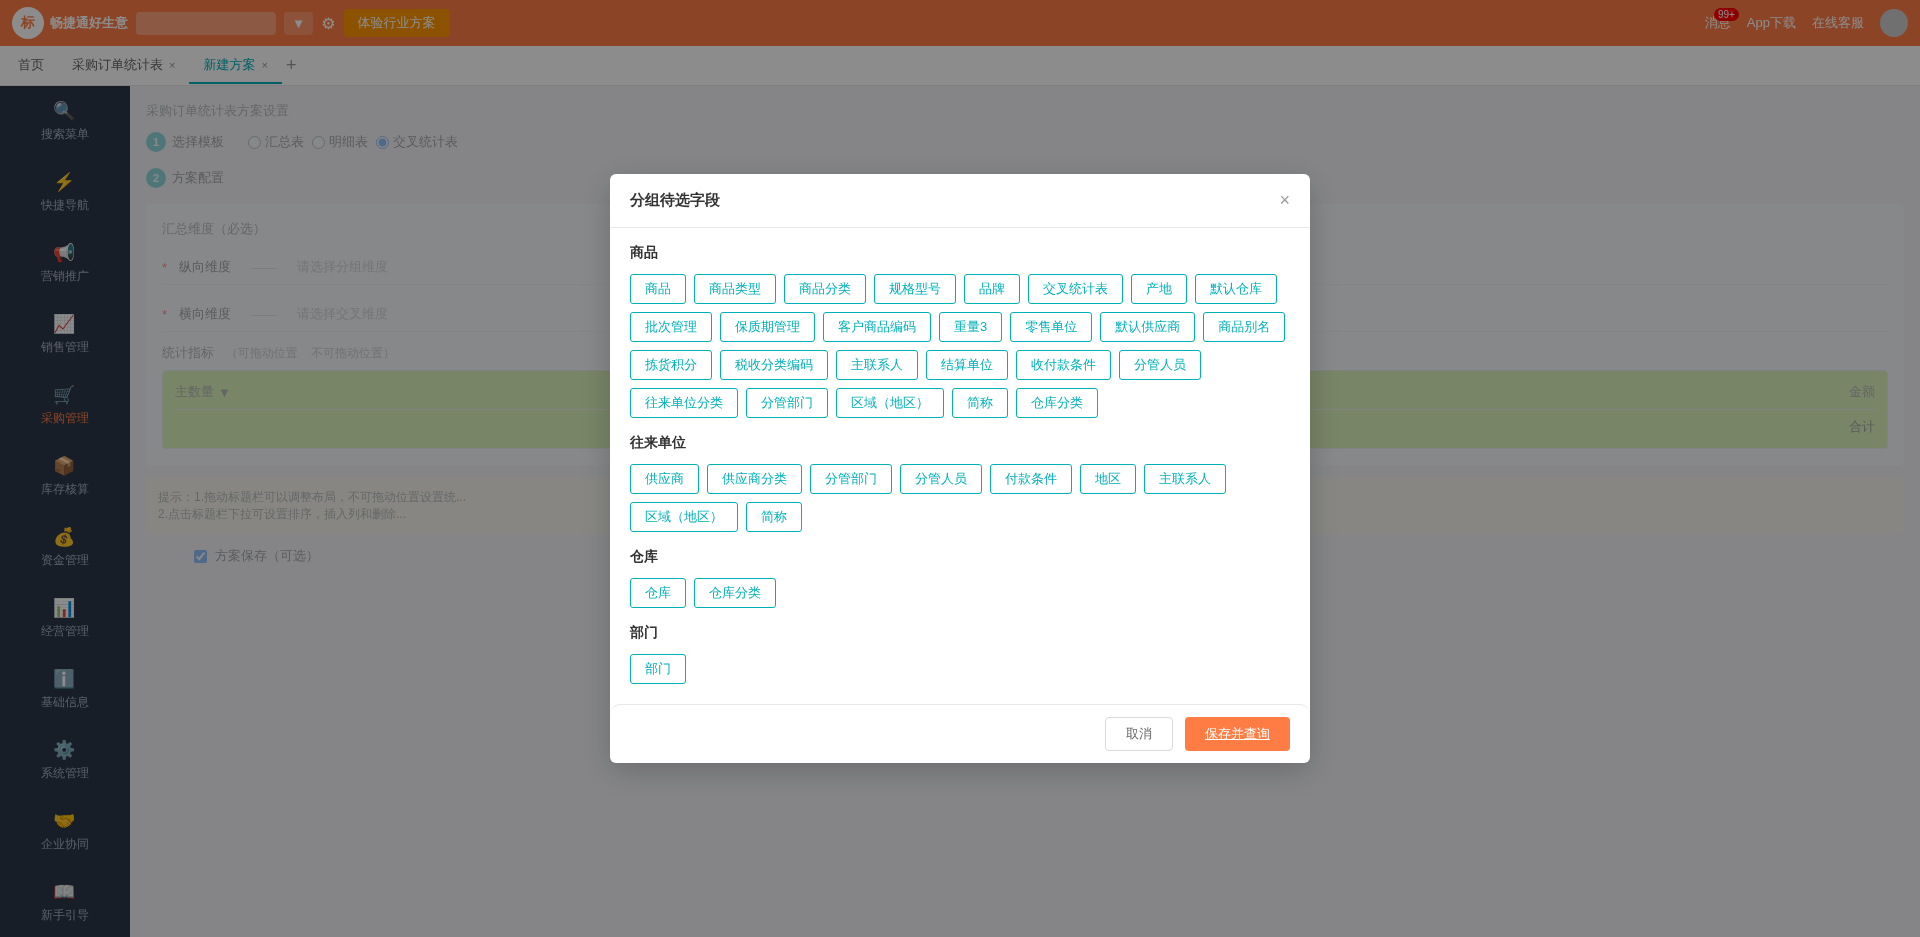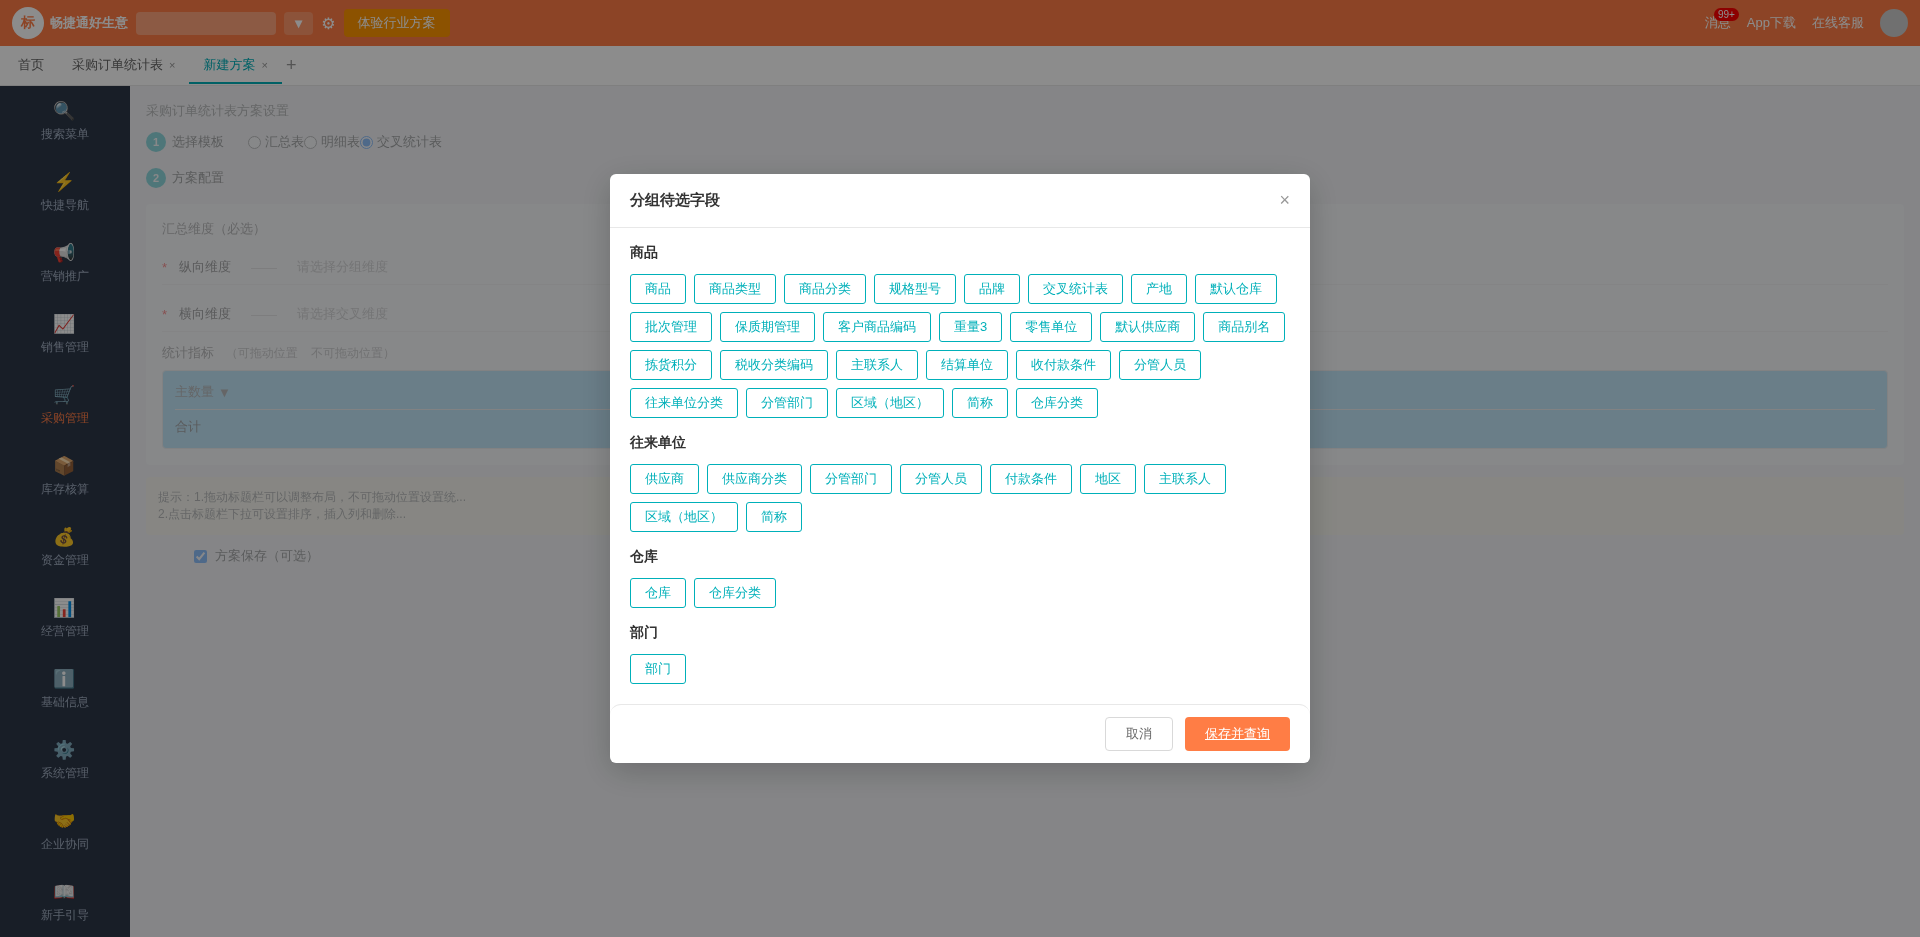--- a/index.html
+++ b/index.html
@@ -84,21 +84,21 @@
       position: relative;
     }
 
     
     .bg-form { opacity: 0.4; }
     .breadcrumb { font-size: 13px; color: #666; margin-bottom: 12px; }
     .step-bar { display: flex; gap: 24px; margin-bottom: 16px; align-items: center; }
     .step { display: flex; align-items: center; gap: 6px; font-size: 13px; }
     .step-num { width: 20px; height: 20px; border-radius: 50%; background: #00b0b9; color: #fff; display: flex; align-items: center; justify-content: center; font-size: 11px; font-weight: bold; }
     .step-label { color: #333; }
-    .radio-group { display: flex; gap: 0; align-items: center; }
+    .radio-group { display: flex; gap: 8px; align-items: center; }
     .radio-item { display: flex; align-items: center; gap: 4px; font-size: 13px; cursor: pointer; }
 
     
     .modal-overlay {
       position: fixed;
       top: 0; left: 0; right: 0; bottom: 0;
       background: rgba(0,0,0,0.45);
       z-index: 100;
       display: flex;
       align-items: center;
@@ -325,21 +325,21 @@
       <div style="display:flex;gap:12px;align-items:center;padding:8px 0;border-bottom:1px solid #f0f0f0;margin-bottom:12px;">
         <span style="color:red;">*</span>
           <span>横向维度</span>
         <span style="color:#ccc;margin:0 8px;">——</span>
         <span style="color:#aaa;">请选择交叉维度</span>
       </div>
       <div style="color:#666;margin-bottom:8px;">
         <span>统计指标</span>
         <span style="color:#999;margin-left:8px;font-size:12px;">（可拖动位置&nbsp;&nbsp;&nbsp;&nbsp;不可拖动位置）</span>
       </div>
-      <div style="background:#7dd3fc;border:1px solid #e8e8e8;border-radius:4px;padding:12px;">
+      <div style="background:#bef264;border:1px solid #e8e8e8;border-radius:4px;padding:12px;text-align:right;">
         <div style="display:flex;gap:0;border-bottom:1px solid #e8e8e8;padding-bottom:8px;margin-bottom:8px;color:#666;">
           <div style="flex:1;display:flex;align-items:center;gap:4px;">
             <span>主数量</span>
             <span style="cursor:pointer;">▼</span>
           </div>
           <div style="flex:1;">金额</div>
         </div>
         <div style="display:flex;gap:0;">
           <div style="flex:1;">合计</div>
           <div style="flex:1;">合计</div>

